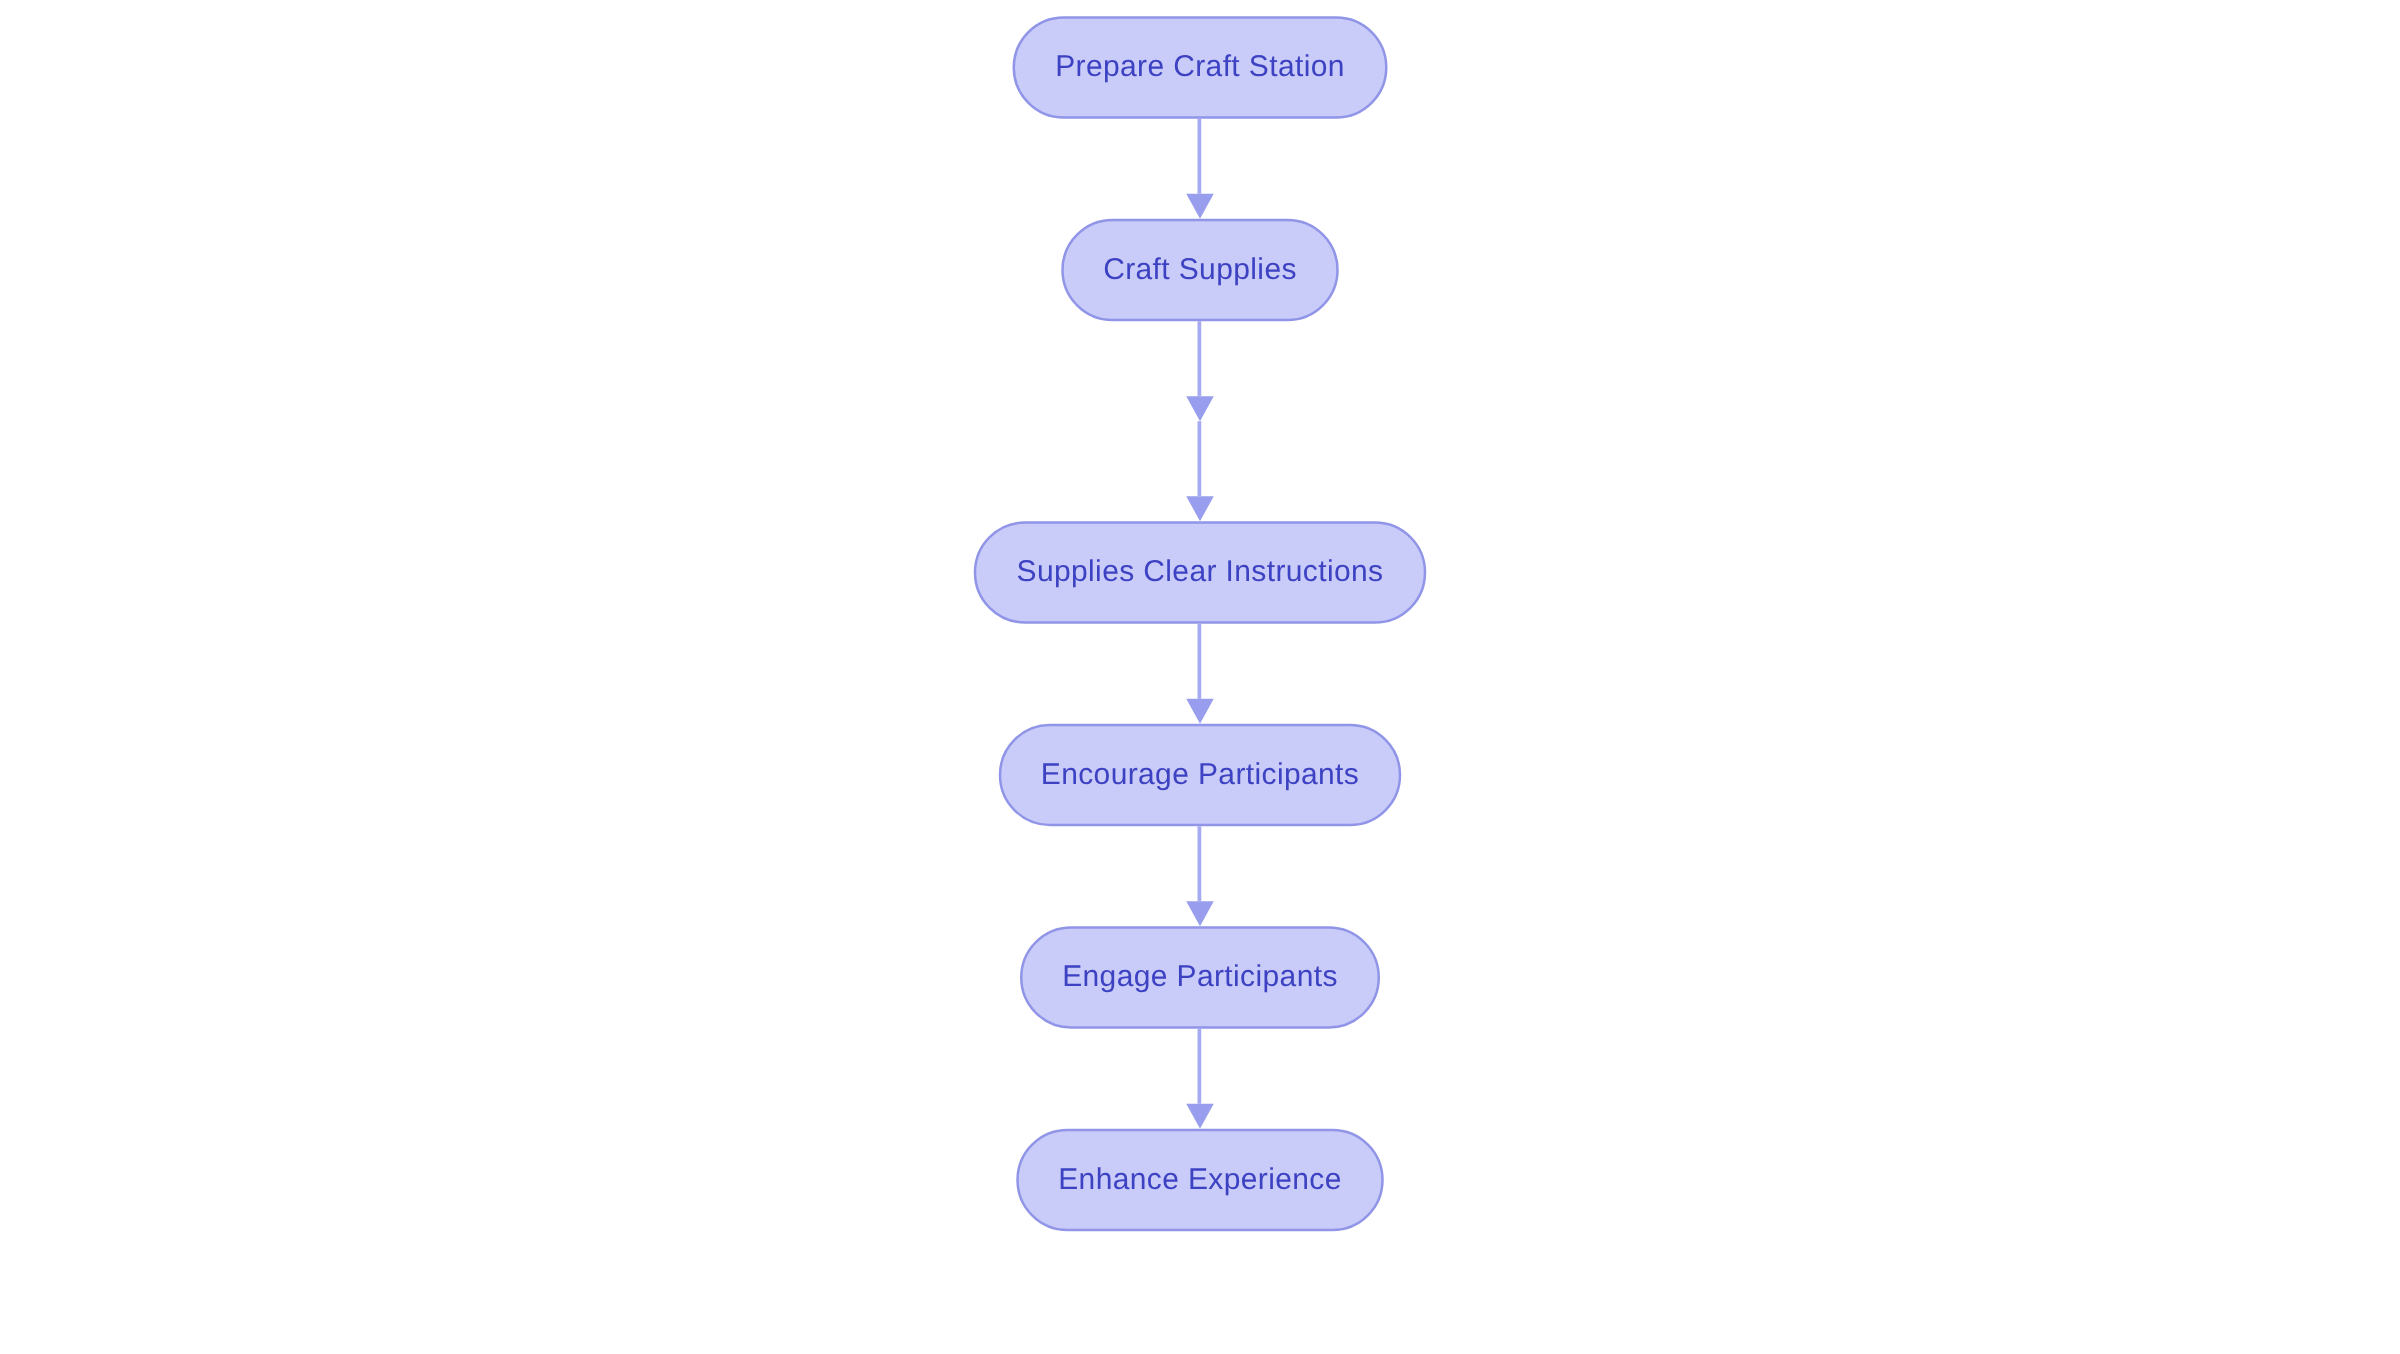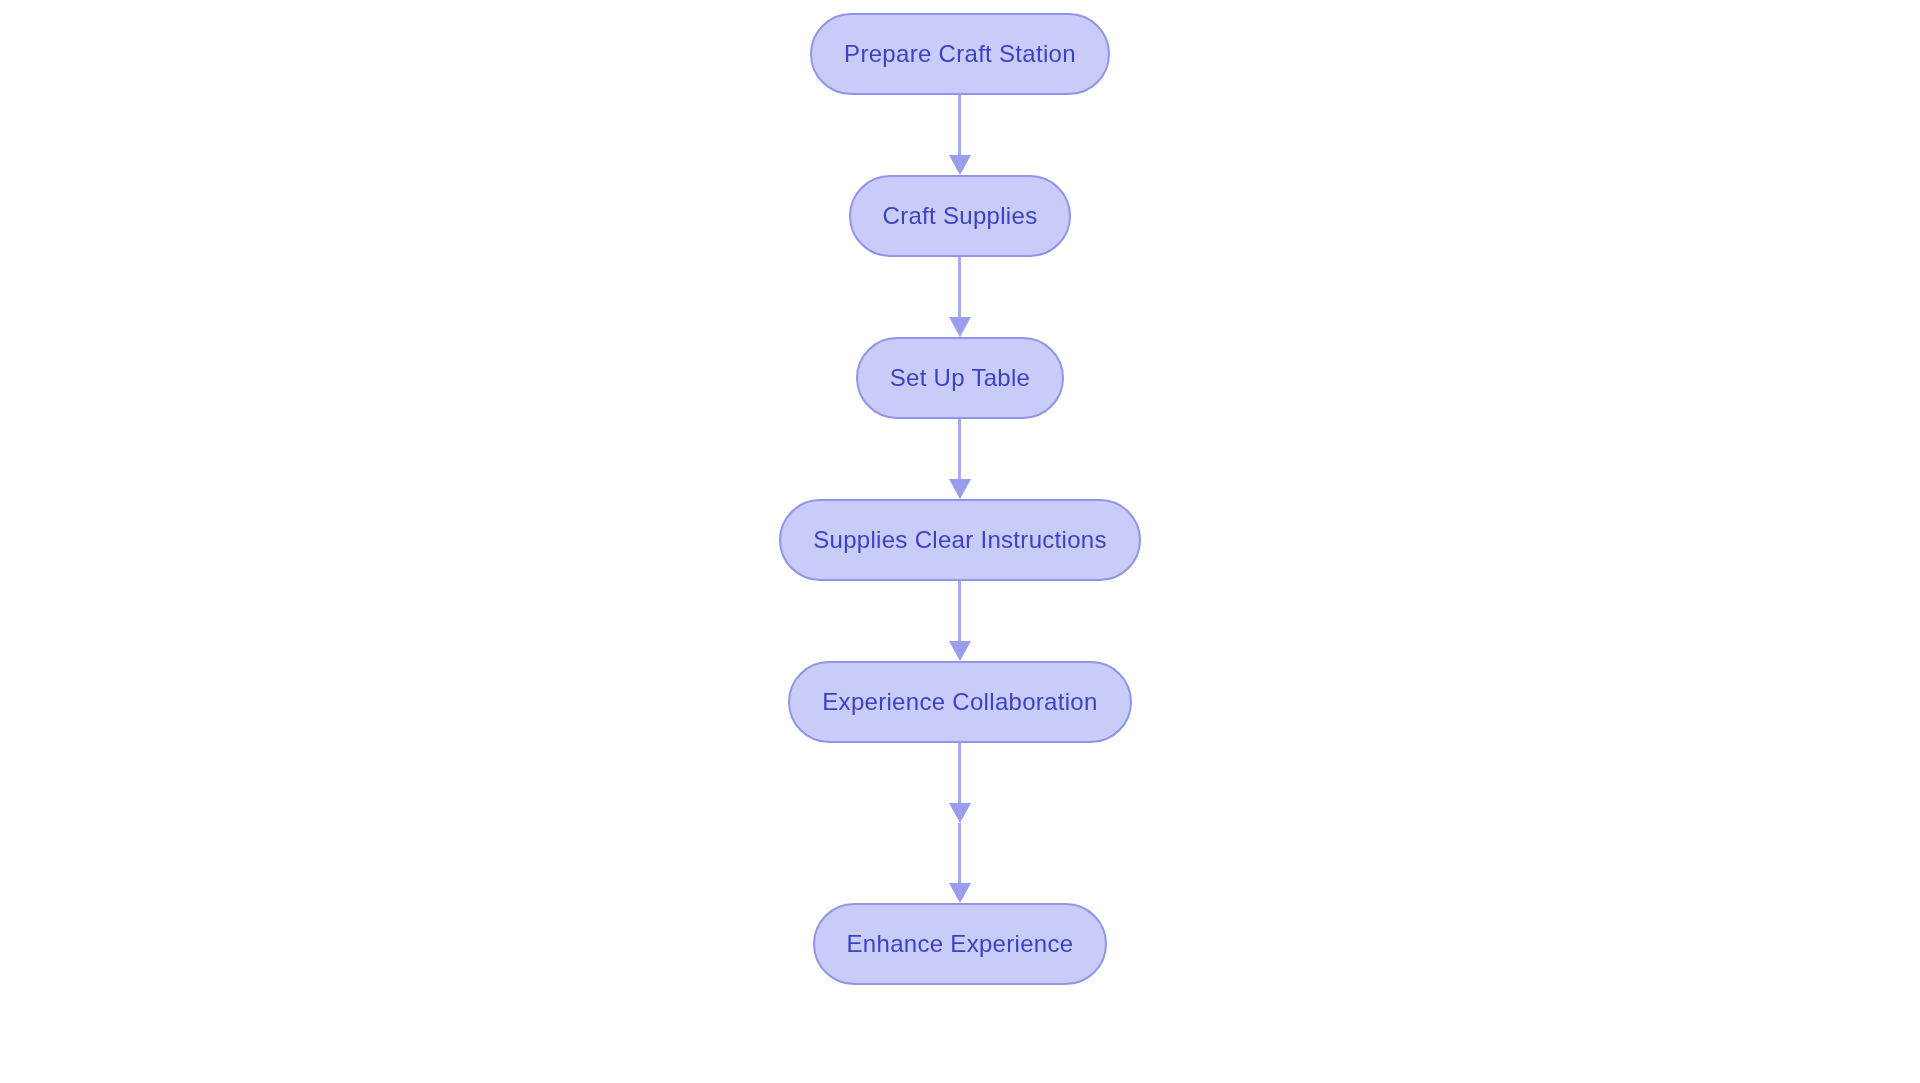--- a/index.html
+++ b/index.html
@@ -81,47 +81,47 @@
 
   <div class="flow-node">
     <span class="flow-node-label">Craft Supplies</span>
   </div>
 
   <div class="flow-connector">
     <div class="flow-line"></div>
     <div class="flow-arrowhead"></div>
   </div>
 
-  <div class="flow-node">
-    <span class="flow-node-label">Set Up Table</span>
-  </div>
 
   <div class="flow-connector">
     <div class="flow-line"></div>
     <div class="flow-arrowhead"></div>
   </div>
 
   <div class="flow-node">
     <span class="flow-node-label">Supplies Clear Instructions</span>
   </div>
 
   <div class="flow-connector">
     <div class="flow-line"></div>
     <div class="flow-arrowhead"></div>
   </div>
 
   <div class="flow-node">
-    <span class="flow-node-label">Experience Collaboration</span>
+    <span class="flow-node-label">Encourage Participants</span>
   </div>
 
   <div class="flow-connector">
     <div class="flow-line"></div>
     <div class="flow-arrowhead"></div>
   </div>
 
+  <div class="flow-node">
+    <span class="flow-node-label">Engage Participants</span>
+  </div>
 
   <div class="flow-connector">
     <div class="flow-line"></div>
     <div class="flow-arrowhead"></div>
   </div>
 
   <div class="flow-node">
     <span class="flow-node-label">Enhance Experience</span>
   </div>
 </div>

